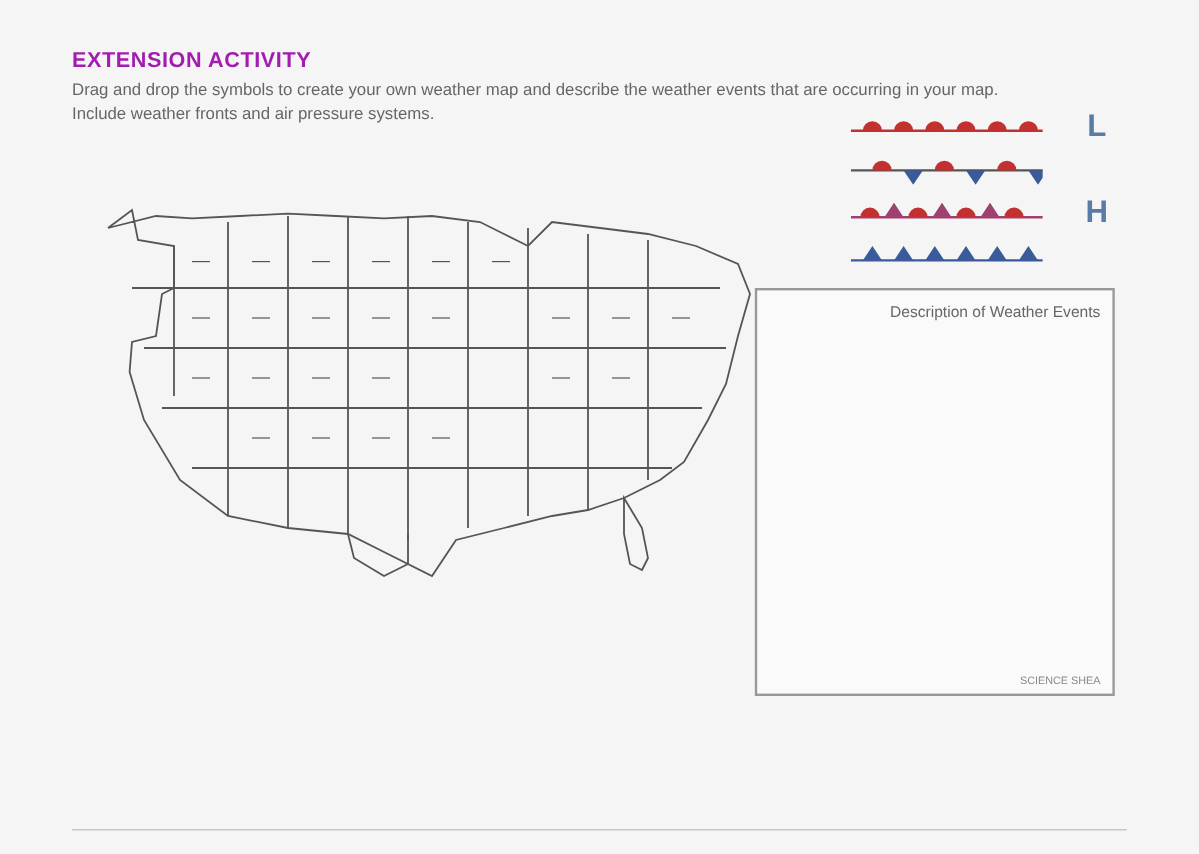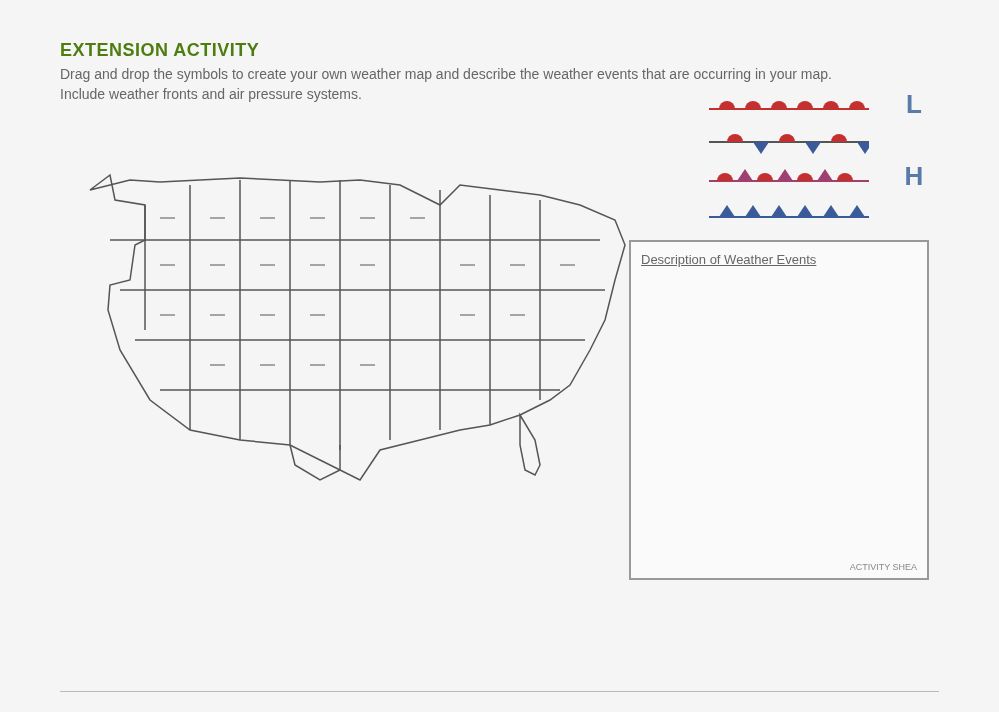--- a/index.html
+++ b/index.html
@@ -12,21 +12,21 @@
       background: #f5f5f5;
       width: 999px;
       height: 712px;
       padding: 40px 60px;
       color: #555;
       position: relative;
     }
     .heading {
       font-weight: bold;
       font-size: 18px;
-      color: #4d7c0f;
+      color: #a21caf;
       margin-bottom: 4px;
       letter-spacing: 0.5px;
     }
     .instructions {
       font-size: 14px;
       color: #666;
       line-height: 1.4;
       margin-bottom: 16px;
       max-width: 820px;
     }
@@ -75,25 +75,24 @@
       position: absolute;
       right: 10px;
       top: 120px;
       width: 300px;
       height: 340px;
       border: 2px solid #999;
       background: #fafafa;
       padding: 10px;
     }
     .desc-title {
-      text-align: left;
+      text-align: right;
       font-size: 13px;
       color: #666;
       margin-bottom: 10px;
-      text-decoration: underline;
     }
     .desc-footer {
       position: absolute;
       bottom: 6px;
       right: 10px;
       font-size: 9px;
       color: #888;
     }
     .footer-line {
       position: absolute;
@@ -228,18 +227,18 @@
           <path d="M 114 15 L 122 3 L 130 15 Z" fill="#3a5a9a"></path>
           <path d="M 140 15 L 148 3 L 156 15 Z" fill="#3a5a9a"></path>
         </svg>
       </div>
       <div style="width:30px"></div>
     </div>
   </div>
 
   <div class="desc-box">
     <div class="desc-title">Description of Weather Events</div>
-    <div class="desc-footer">ACTIVITY SHEA</div>
+    <div class="desc-footer">SCIENCE SHEA</div>
   </div>
 
 </div>
 
 <div class="footer-line"></div>
 
 </body></html>

